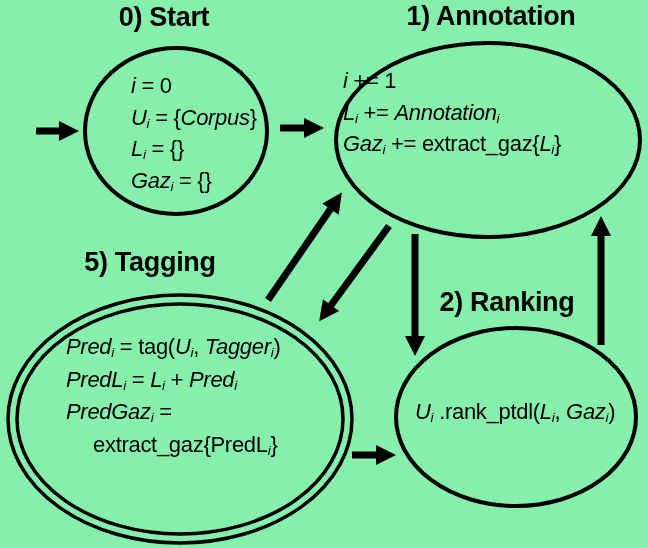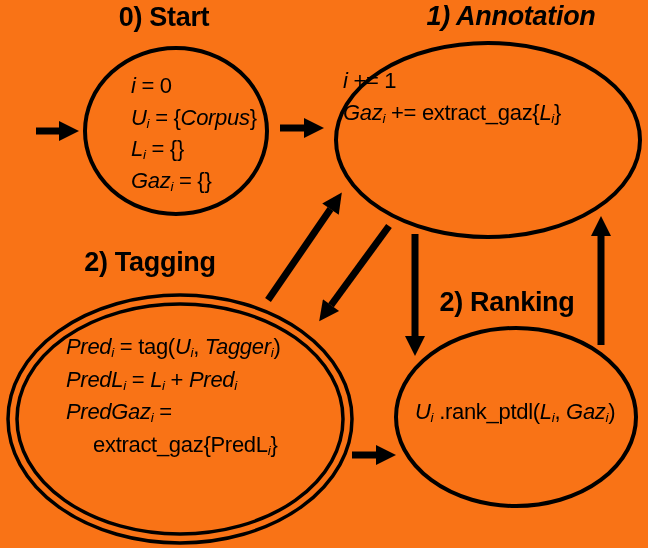--- a/index.html
+++ b/index.html
@@ -1,20 +1,20 @@
 <!DOCTYPE html>
 <html><head>
 <meta charset="utf-8">
 <style>
   html, body { margin: 0; padding: 0; background: #ffffff; }
   .stage {
     position: relative;
     width: 648px;
     height: 548px;
-    background: #f97316;
+    background: #86efac;
     color: #000000;
     font-family: "Liberation Sans", sans-serif;
     overflow: hidden;
   }
   svg.diagram-layer {
     position: absolute;
     left: 0; top: 0;
     width: 648px; height: 548px;
   }
   .node-title {
@@ -64,33 +64,34 @@
     <line x1="36" y1="131" x2="59" y2="131" stroke="#000000" stroke-width="7" marker-end="url(#ah)"></line>
     <line x1="280" y1="128" x2="304" y2="128" stroke="#000000" stroke-width="7" marker-end="url(#ah)"></line>
     <line x1="415" y1="234" x2="415" y2="336" stroke="#000000" stroke-width="7" marker-end="url(#ah)"></line>
     <line x1="601" y1="345" x2="601" y2="236" stroke="#000000" stroke-width="7" marker-end="url(#ah)"></line>
     <line x1="268" y1="300" x2="330.5" y2="209.1" stroke="#000000" stroke-width="7" marker-end="url(#ah)"></line>
     <line x1="389" y1="226" x2="331" y2="305.2" stroke="#000000" stroke-width="7" marker-end="url(#ah)"></line>
     <line x1="352" y1="455" x2="376" y2="455" stroke="#000000" stroke-width="7" marker-end="url(#ah)"></line>
   </svg>
 
   <div class="node-title" style="left:164px; top:1px;">0) Start</div>
-  <div class="node-title" style="left:511px; top:0px;font-style:italic;">1) Annotation</div>
+  <div class="node-title" style="left:491px; top:0px;">1) Annotation</div>
   <div class="node-title" style="left:507px; top:286px;text-align:right;">2) Ranking</div>
-  <div class="node-title" style="left:150px; top:246px;">2) Tagging</div>
+  <div class="node-title" style="left:150px; top:246px;">5) Tagging</div>
 
   <div class="node-text text-start" style="left:111px; top:70px;margin-left:20px;">
     <div class="nline"><i>i</i> = 0</div>
     <div class="nline"><i>U<sub>i</sub></i> = {<i>Corpus</i>}</div>
     <div class="nline"><i>L<sub>i</sub></i> = {}</div>
     <div class="nline"><i>Gaz<sub>i</sub></i> = {}</div>
   </div>
 
   <div class="node-text text-annotation" style="left:343px; top:65px;">
     <div class="nline"><i>i</i> += 1</div>
+    <div class="nline"><i>L<sub>i</sub></i> += <i>Annotation<sub>i</sub></i></div>
     <div class="nline"><i>Gaz<sub>i</sub></i> += extract_gaz{<i>L<sub>i</sub></i>}</div>
   </div>
 
   <div class="node-text text-ranking" style="left:415px; top:396px;">
     <div class="nline"><i>U<sub>i</sub></i> .rank_ptdl(<i>L<sub>i</sub></i>, <i>Gaz<sub>i</sub></i>)</div>
   </div>
 
   <div class="node-text text-tagging" style="left:66px; top:331px;">
     <div class="nline"><i>Pred<sub>i</sub></i> = tag(<i>U<sub>i</sub></i>, <i>Tagger<sub>i</sub></i>)</div>
     <div class="nline"><i>PredL<sub>i</sub></i> = <i>L<sub>i</sub></i> + <i>Pred<sub>i</sub></i></div>

